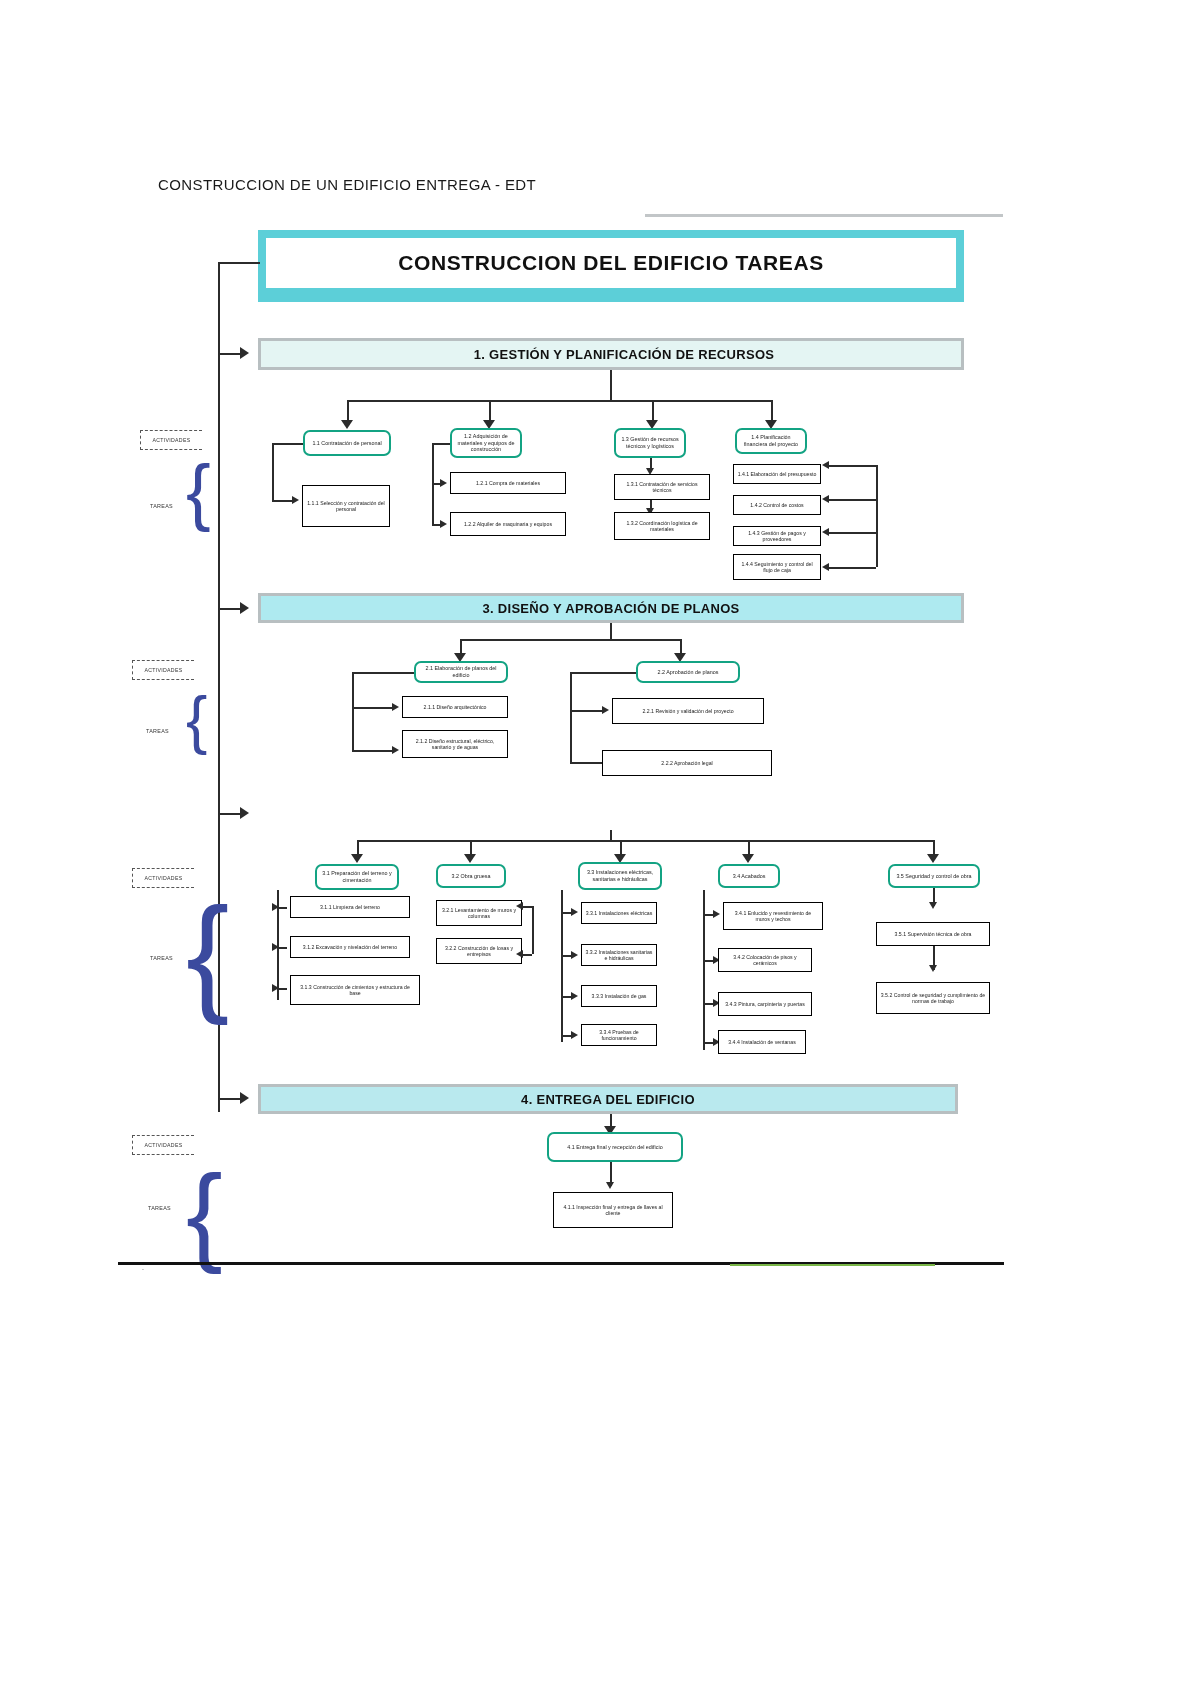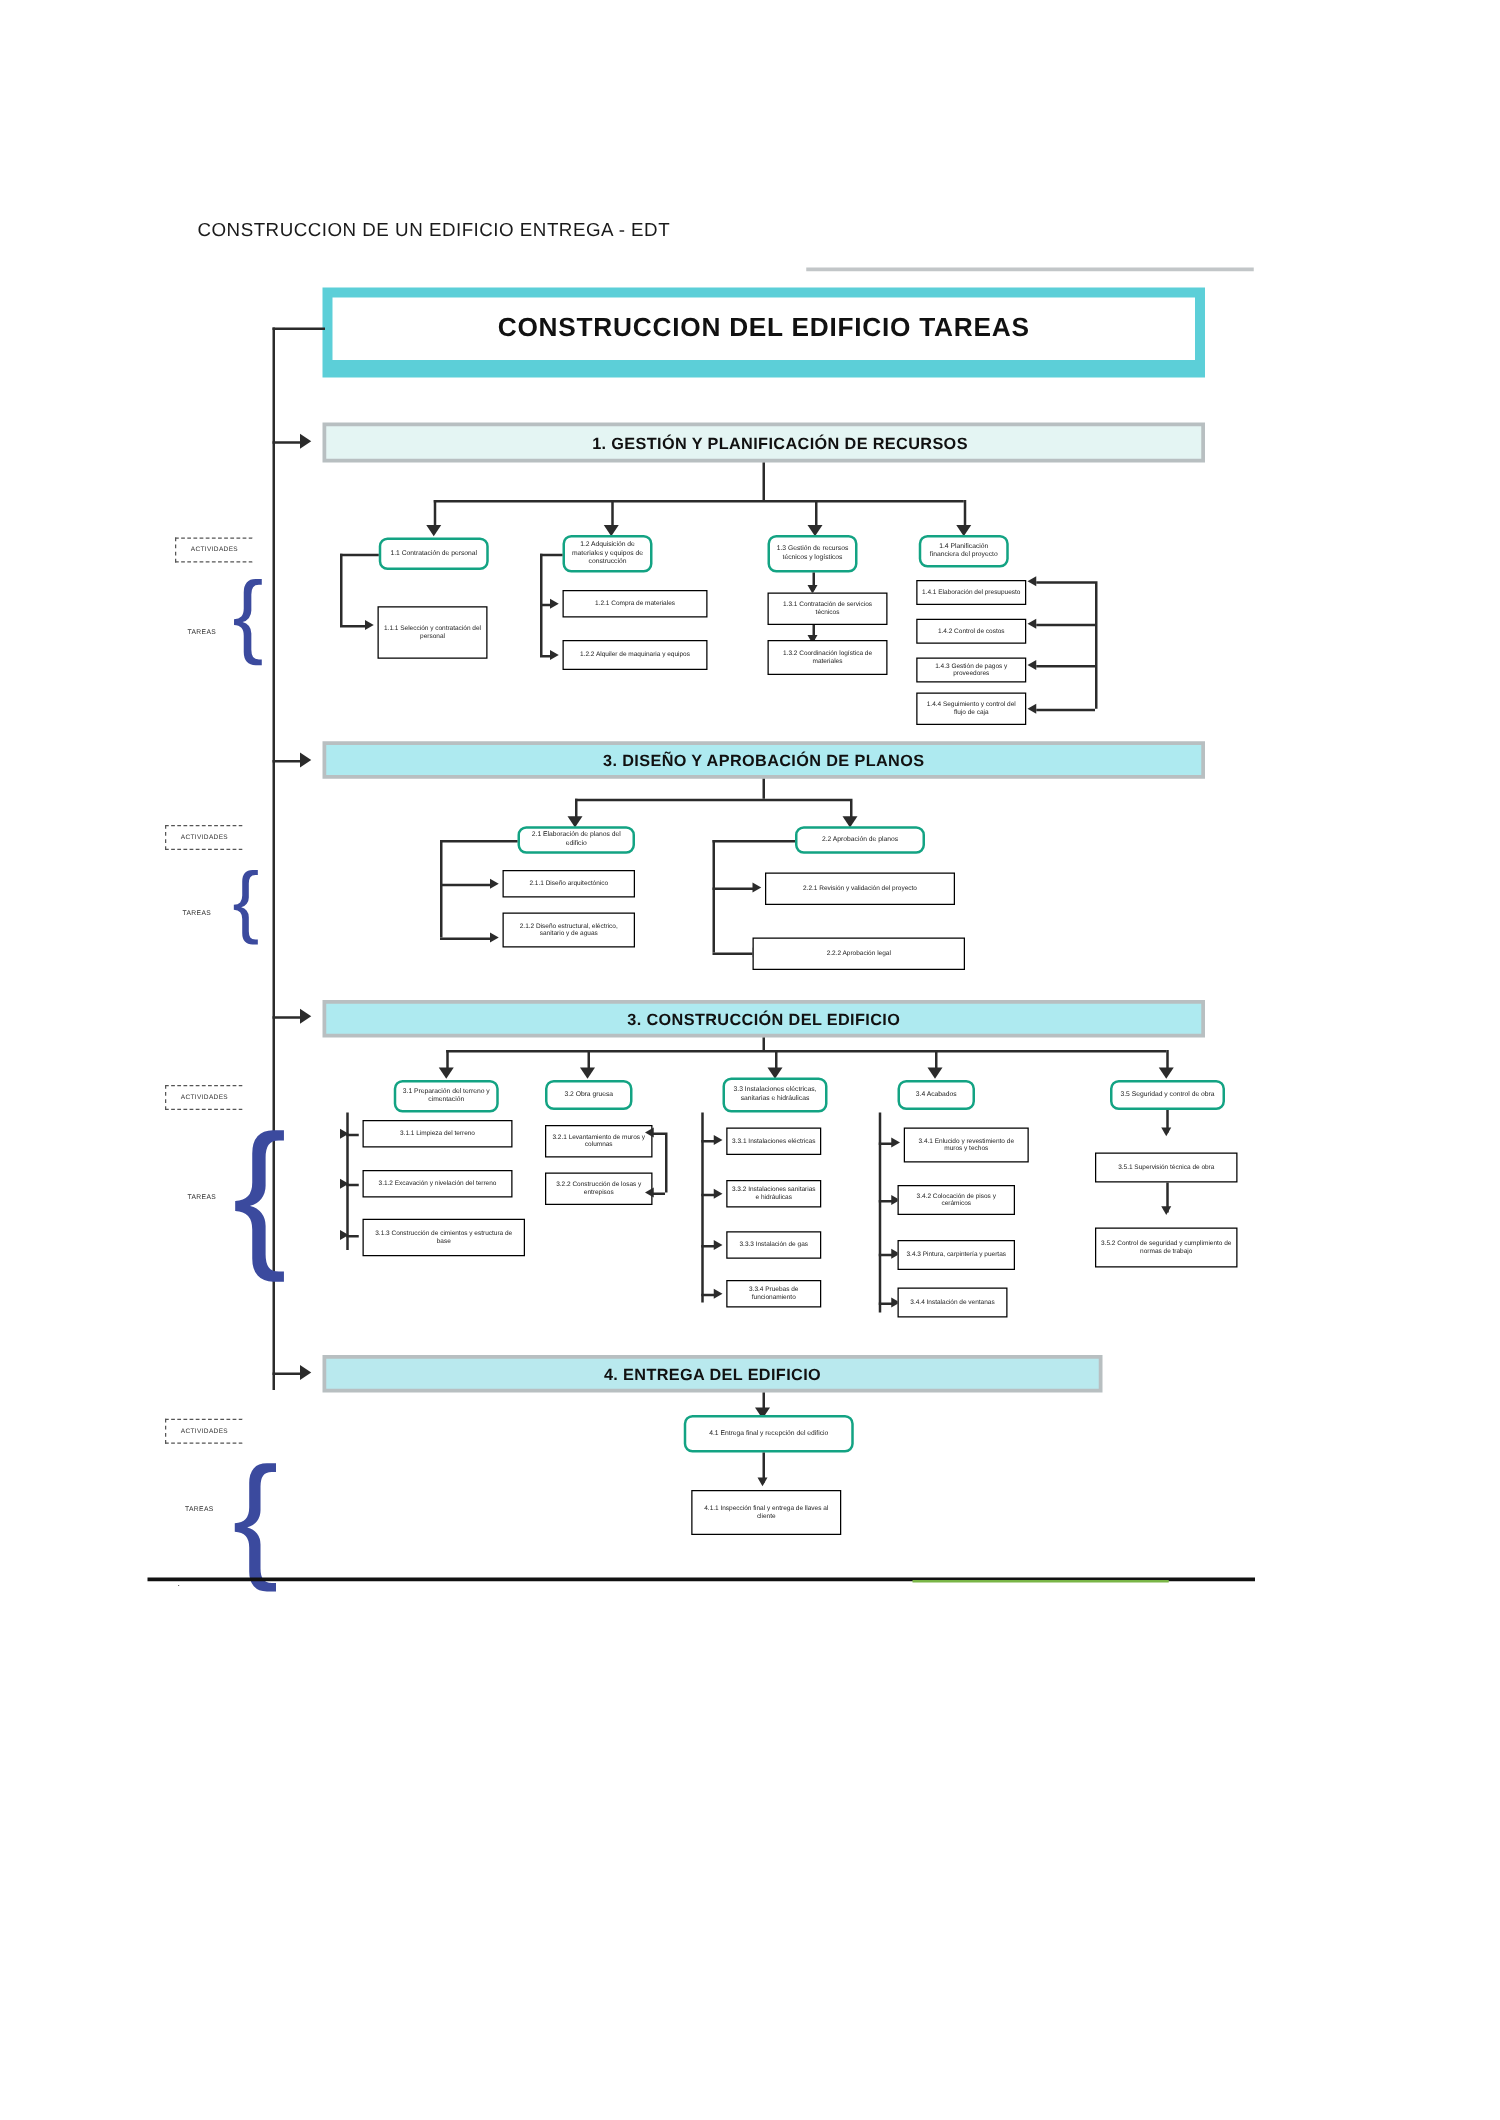--- a/index.html
+++ b/index.html
@@ -249,25 +249,20 @@
   <div class="arrow-r-sm" style="left:602px;top:706px;"></div>
   <div class="ln lnh-thin" style="left:570px;top:762px;width:34px;"></div>
   <div class="arrow-r-sm" style="left:602px;top:758px;"></div>
   <div class="wbox" style="left:612px;top:698px;width:152px;height:26px;">
     <span>2.2.1 Revisión y validación del proyecto</span>
   </div>
   <div class="wbox" style="left:602px;top:750px;width:170px;height:26px;">
     <span>2.2.2 Aprobación legal</span>
   </div>
 
-  <div class="band band3" style="left:258px;top:800px;width:706px;height:30px;">
-    <div class="band-inner">
-        <div class="band-text">3. CONSTRUCCIÓN DEL EDIFICIO</div>
-      </div>
-  </div>
 
   <div class="ln lnv" style="left:610px;top:830px;height:10px;"></div>
   <div class="ln lnh" style="left:357px;top:840px;width:576px;"></div>
   <div class="ln lnv" style="left:357px;top:840px;height:16px;"></div>
   <div class="arrow-d" style="left:351px;top:854px;"></div>
   <div class="ln lnv" style="left:470px;top:840px;height:16px;"></div>
   <div class="arrow-d" style="left:464px;top:854px;"></div>
   <div class="ln lnv" style="left:620px;top:840px;height:16px;"></div>
   <div class="arrow-d" style="left:614px;top:854px;"></div>
   <div class="ln lnv" style="left:748px;top:840px;height:16px;"></div>
@@ -367,21 +362,21 @@
   <div class="arrow-d-sm" style="left:929px;top:902px;"></div>
   <div class="wbox" style="left:876px;top:922px;width:114px;height:24px;">
     <span>3.5.1 Supervisión técnica de obra</span>
   </div>
   <div class="ln lnv-thin" style="left:933px;top:946px;height:24px;"></div>
   <div class="arrow-d-sm" style="left:929px;top:965px;"></div>
   <div class="wbox" style="left:876px;top:982px;width:114px;height:32px;">
     <span>3.5.2 Control de seguridad y cumplimiento de normas de trabajo</span>
   </div>
 
-  <div class="band band4" style="left:258px;top:1084px;width:624px;height:30px;">
+  <div class="band band4" style="left:258px;top:1084px;width:700px;height:30px;">
     <div class="band-inner">
         <div class="band-text">4. ENTREGA DEL EDIFICIO</div>
       </div>
   </div>
 
   <div class="ln lnv" style="left:610px;top:1114px;height:16px;"></div>
   <div class="arrow-d" style="left:604px;top:1126px;"></div>
 
   <div class="tbox" style="left:547px;top:1132px;width:136px;height:30px;">
     <span>4.1 Entrega final y recepción del edificio</span>

